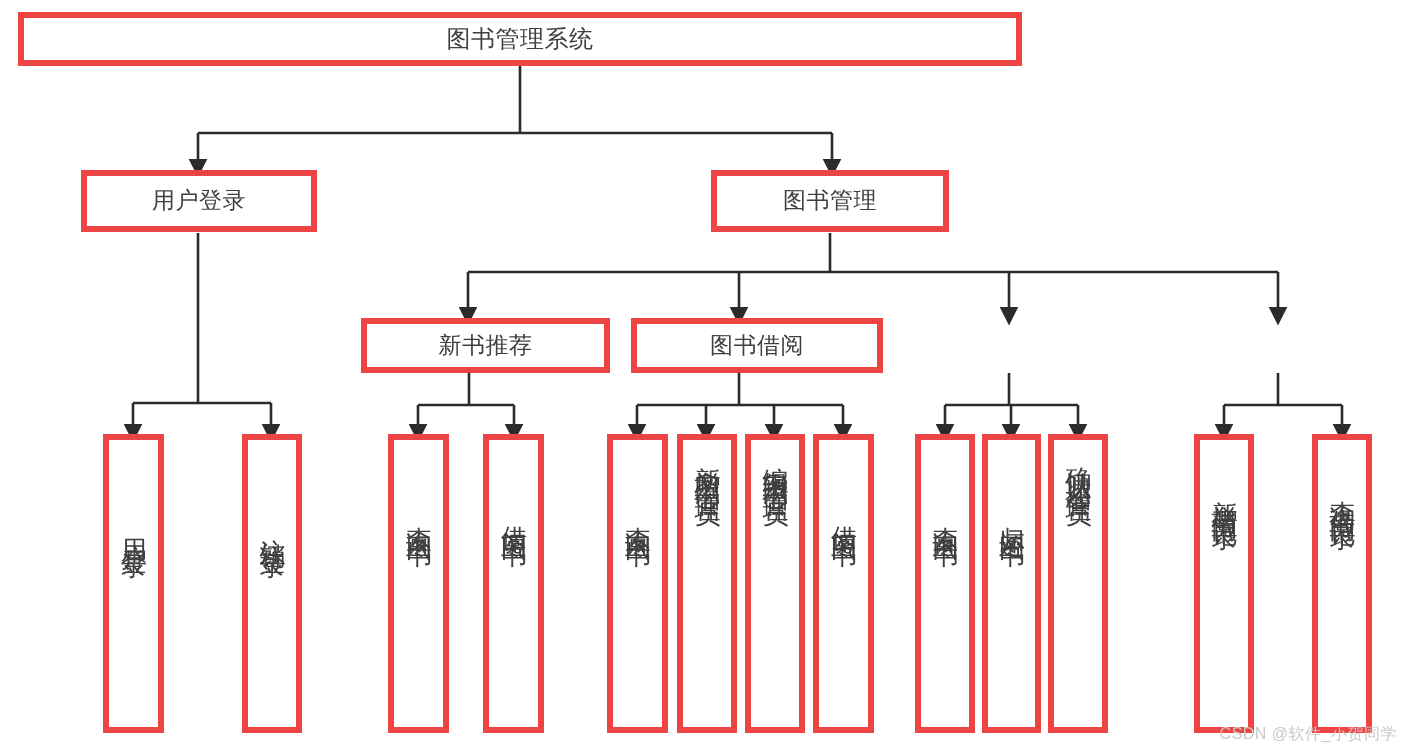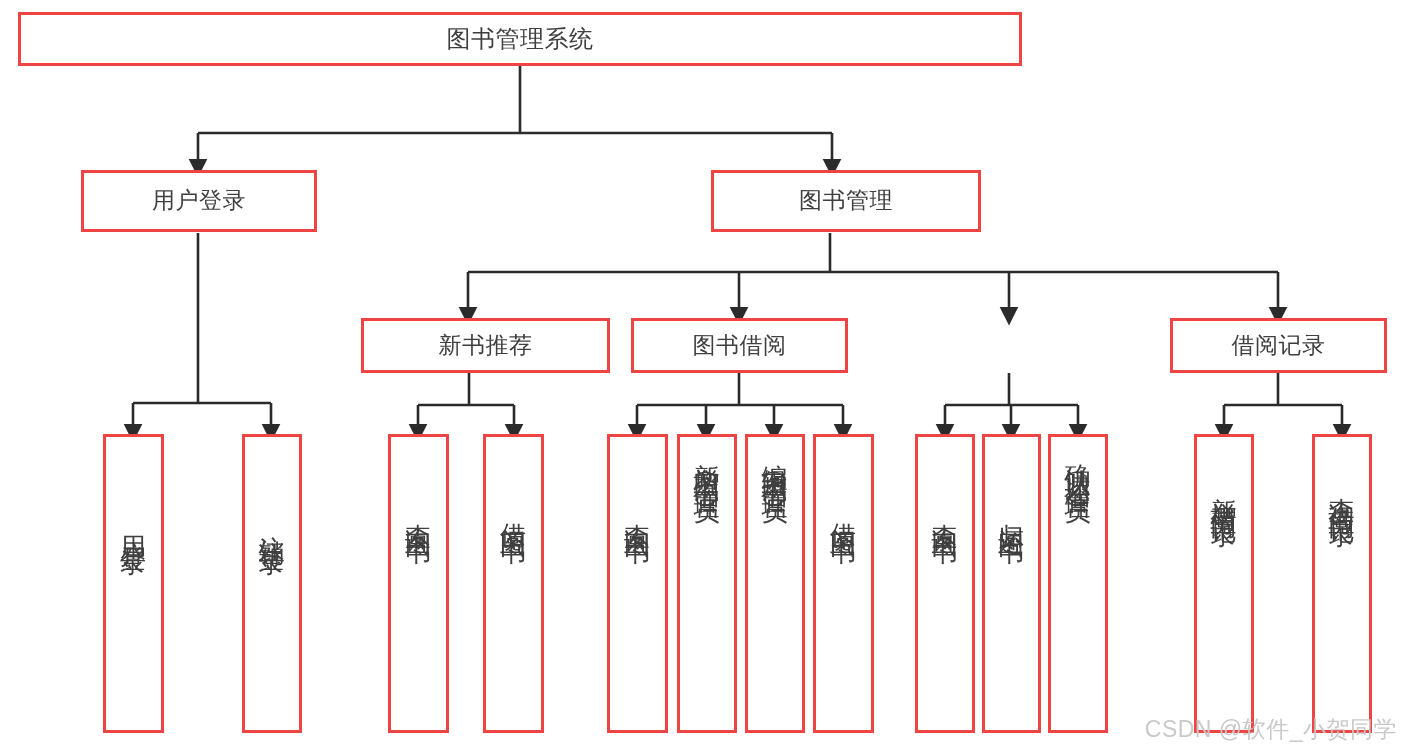--- a/index.html
+++ b/index.html
@@ -24,25 +24,26 @@
     left: 0;
     top: 0;
     width: 1405px;
     height: 747px;
     pointer-events: none;
   }
   .node {
     position: absolute;
     box-sizing: border-box;
     background: #ffffff;
-    border: 3px solid #ef4444;
+    border: 6px solid #ef4444;
     display: flex;
     align-items: center;
     justify-content: center;
     color: #3a3a3a;
+    font-family: Liberation Serif, serif;
   }
   .node-label {
     display: block;
     text-align: center;
     line-height: 1.18;
     color: #3f3f3f;
   }
   
   .node.horiz .node-label {
     writing-mode: horizontal-tb;
@@ -62,21 +63,21 @@
     text-orientation: upright;
     font-size: 26px;
     line-height: 1.0;
     letter-spacing: 5px;
     white-space: nowrap;
   }
   .watermark {
     position: absolute;
     right: 8px;
     bottom: 2px;
-    font-size: 23px;
+    font-size: 16px;
     color: #c9c9c9;
     letter-spacing: 0.5px;
     white-space: nowrap;
     user-select: none;
   }
 </style>
 </head>
 <body>
 
 <div id="diagram-root">
@@ -133,36 +134,33 @@
   </svg>
 
   <div class="node horiz root" style="left:18px; top:12px; width:1004px; height:54px;">
     <span class="node-label">图书管理系统</span>
   </div>
 
   <div class="node horiz" style="left:81px; top:170px; width:236px; height:62px;">
     <span class="node-label">用户登录</span>
   </div>
 
-  <div class="node horiz" style="left:711px; top:170px; width:270px; height:62px;">
+  <div class="node horiz" style="left:711px; top:170px; width:238px; height:62px;">
     <span class="node-label">图书管理</span>
   </div>
 
   <div class="node horiz" style="left:361px; top:318px; width:249px; height:55px;">
     <span class="node-label">新书推荐</span>
   </div>
 
-  <div class="node horiz" style="left:631px; top:318px; width:217px; height:55px;">
+  <div class="node horiz" style="left:631px; top:318px; width:252px; height:55px;">
     <span class="node-label">图书借阅</span>
   </div>
 
 
-  <div class="node horiz" style="left:1170px; top:318px; width:217px; height:55px;">
-    <span class="node-label">借阅记录</span>
-  </div>
 
   <div class="node vert" style="left:103px; top:434px; width:61px; height:299px; padding-top:78px;">
     <span class="node-label">用户登录</span>
   </div>
 
   <div class="node vert" style="left:242px; top:434px; width:60px; height:299px; padding-top:78px;">
     <span class="node-label">注销登录</span>
   </div>
 
   <div class="node vert" style="left:388px; top:434px; width:61px; height:299px; padding-top:66px;">

